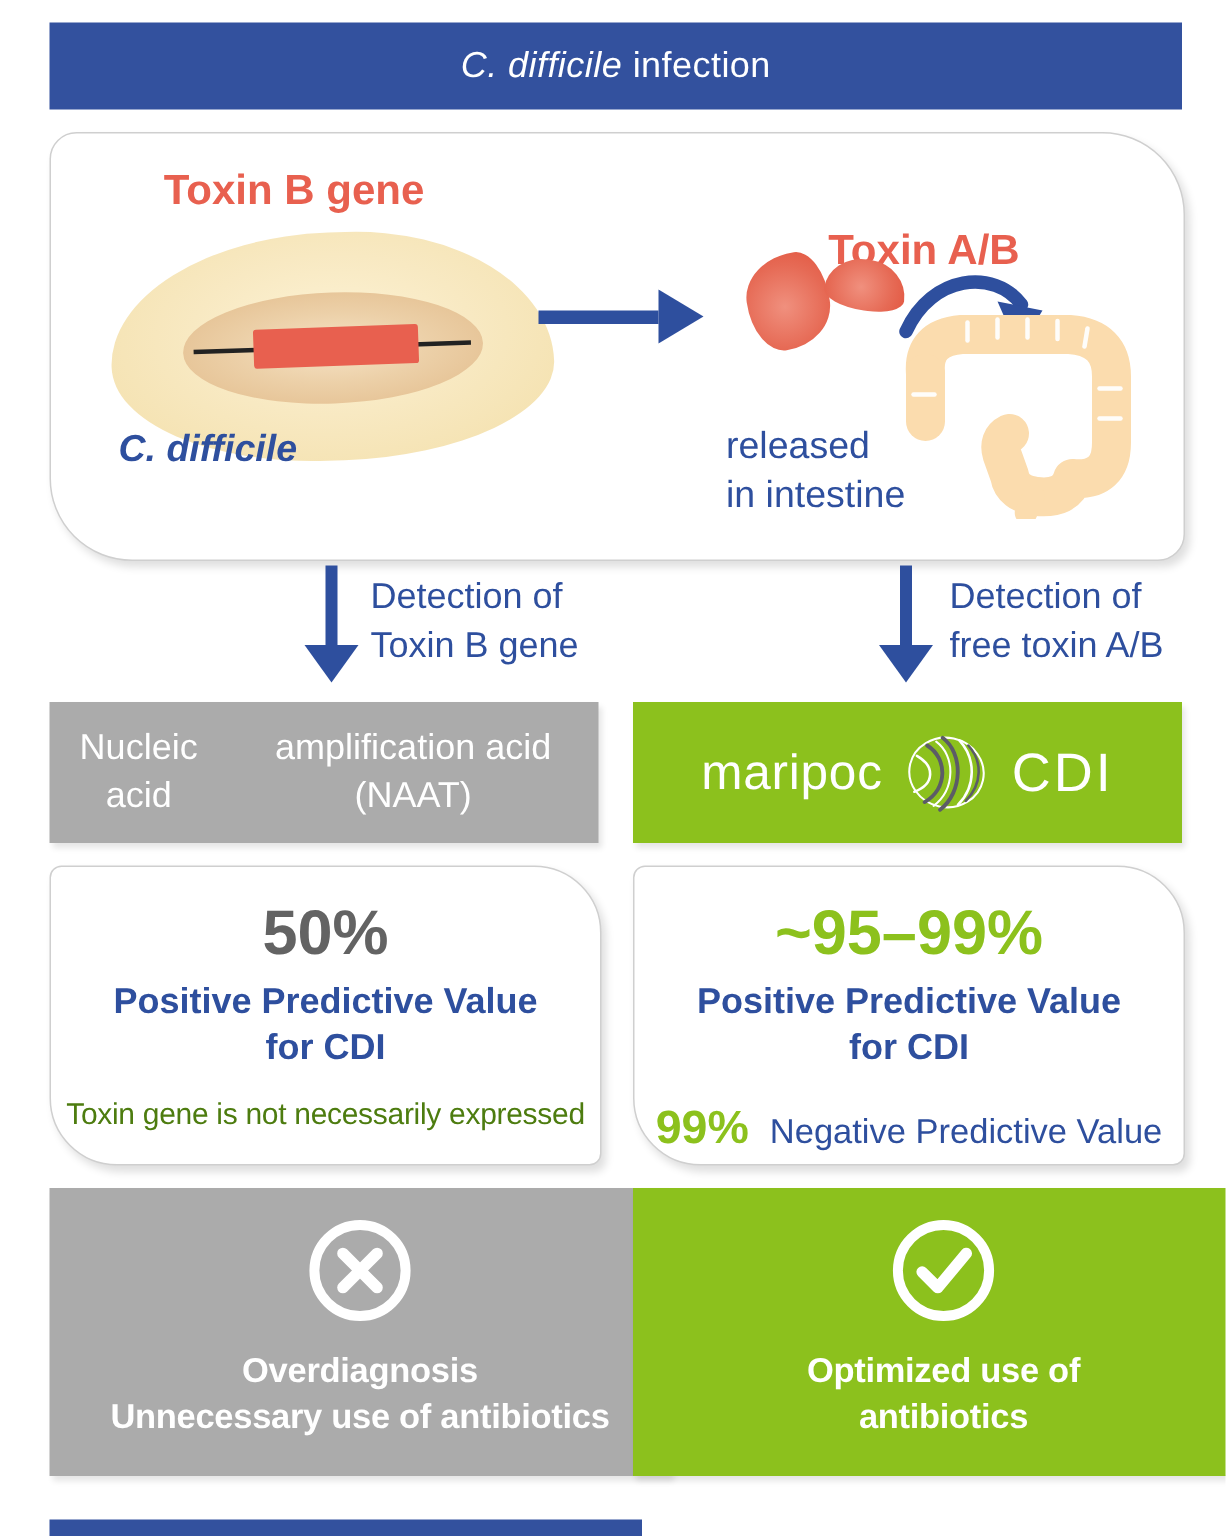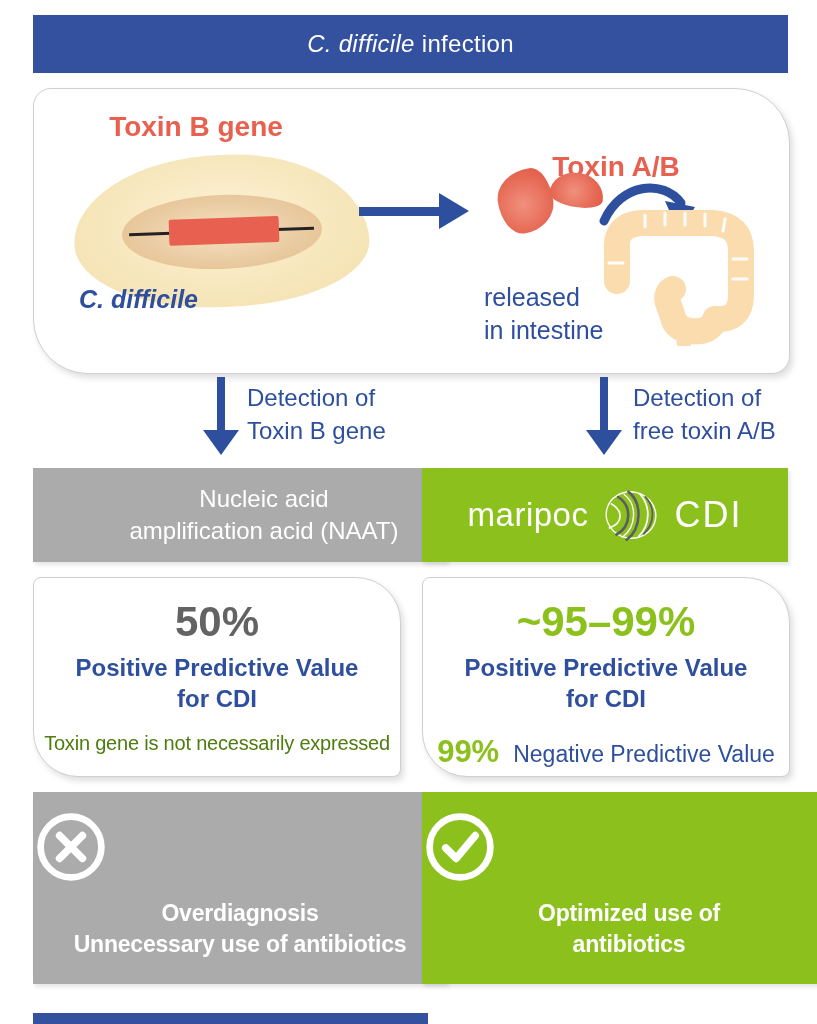--- a/index.html
+++ b/index.html
@@ -77,21 +77,21 @@
     border-top:25px solid #2e4f9e;
   }
   .det-label{font-size:24px;line-height:33px;color:#2e4f9e;}
 
   
   .test-box{
     width:366px;height:94px;top:468px;
     display:flex;align-items:center;justify-content:center;
     box-shadow:2px 3px 4px rgba(0,0,0,.10);
   }
-  .naat{left:33px;background:#ababab;color:#ffffff;flex-direction:column;font-size:24px;line-height:32px;text-align:center;padding-left:48px;}
+  .naat{left:33px;background:#ababab;color:#ffffff;font-size:24px;line-height:32px;text-align:center;}
   .maripoc{left:422px;background:#8cc11d;color:#ffffff;flex-direction:row;gap:13px;}
   .brand{font-size:33px;letter-spacing:.5px;}
   .product{font-size:36px;letter-spacing:2px;}
 
   
   .result-box{
     top:577px;width:366px;height:198px;
     border-radius:8px 45px 8px 45px;
     text-align:center;
   }
@@ -102,21 +102,21 @@
   .val-green{color:#8cc11d;}
   .ppv-label{font-size:24px;font-weight:bold;color:#2e4f9e;line-height:31px;margin-top:6px;}
   .ppv-note{font-size:20px;color:#4d7c0f;margin-top:18px;letter-spacing:-0.2px;}
   .npv-row{margin-top:20px;display:flex;justify-content:center;align-items:baseline;gap:14px;}
   .npv-value{font-size:31px;font-weight:bold;color:#8cc11d;}
   .npv-label{font-size:23px;color:#2e4f9e;}
 
   
   .outcome-box{
     top:792px;width:414px;height:192px;color:#ffffff;
-    display:flex;flex-direction:column;
+    display:flex;flex-direction:column;align-items:center;
     box-shadow:2px 3px 4px rgba(0,0,0,.10);
   }
   .outcome-left{left:33px;background:#ababab;}
   .outcome-right{left:422px;background:#8cc11d;}
   .outcome-icon{margin-top:17px;}
   .outcome-text{font-size:23px;font-weight:bold;line-height:31px;text-align:center;margin-top:13px;letter-spacing:-0.2px;}
 
   
   .bottom-bar{left:33px;top:1013px;width:395px;height:11px;background:#33519e;}
 </style>

